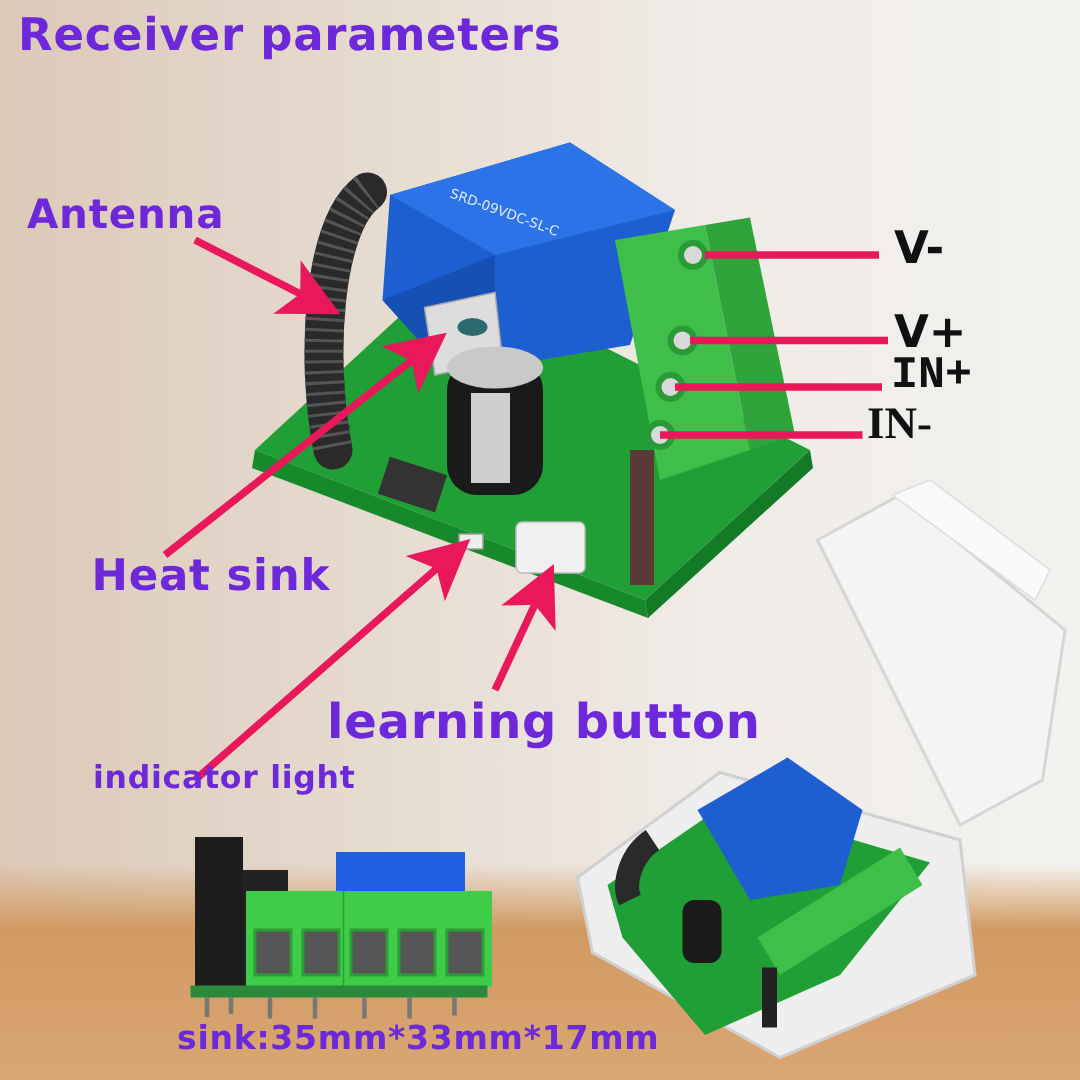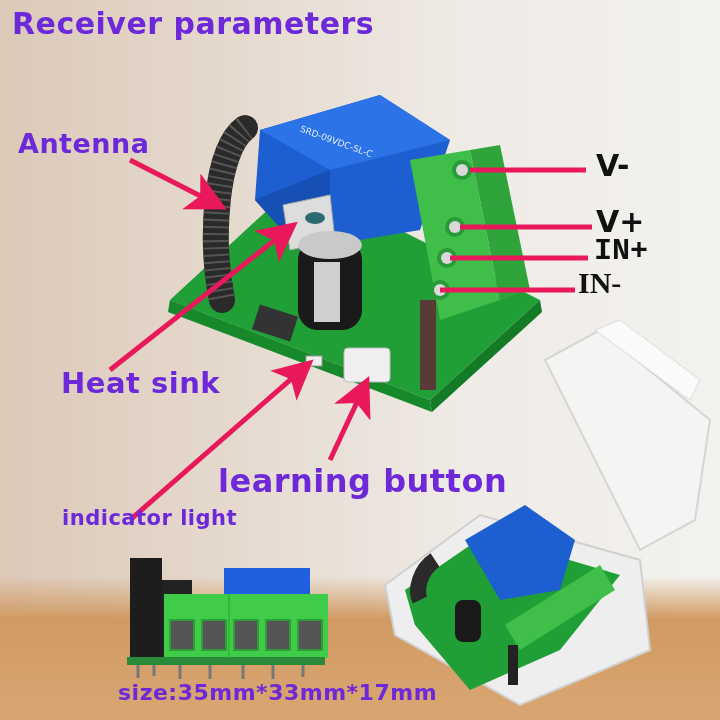--- a/index.html
+++ b/index.html
@@ -133,13 +133,13 @@
 <div class="label lbl-antenna">Antenna</div>
 <div class="label lbl-heatsink">Heat sink</div>
 <div class="label lbl-learning">learning button</div>
 <div class="label lbl-indicator">indicator light</div>
 
 <div class="pin pin-vminus">V-</div>
 <div class="pin pin-vplus">V+</div>
 <div class="pin pin-inplus">IN+</div>
 <div class="pin pin-inminus">IN-</div>
 
-<div class="label lbl-size">size:35mm*33mm*17mm</div>
+<div class="label lbl-size">sink:35mm*33mm*17mm</div>
 
 </body></html>

